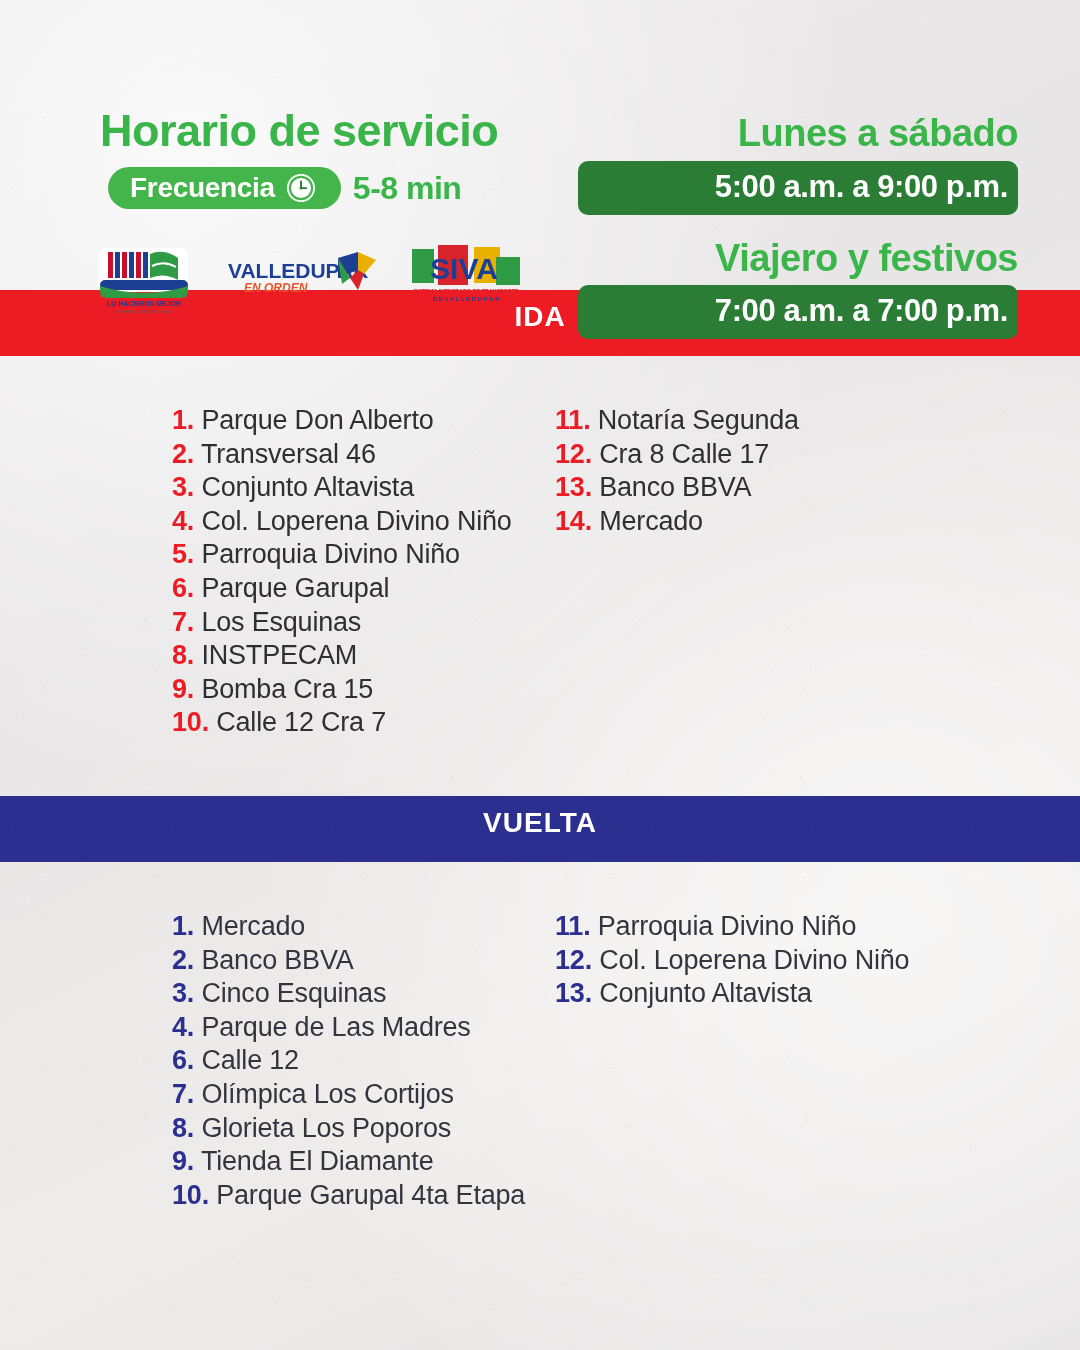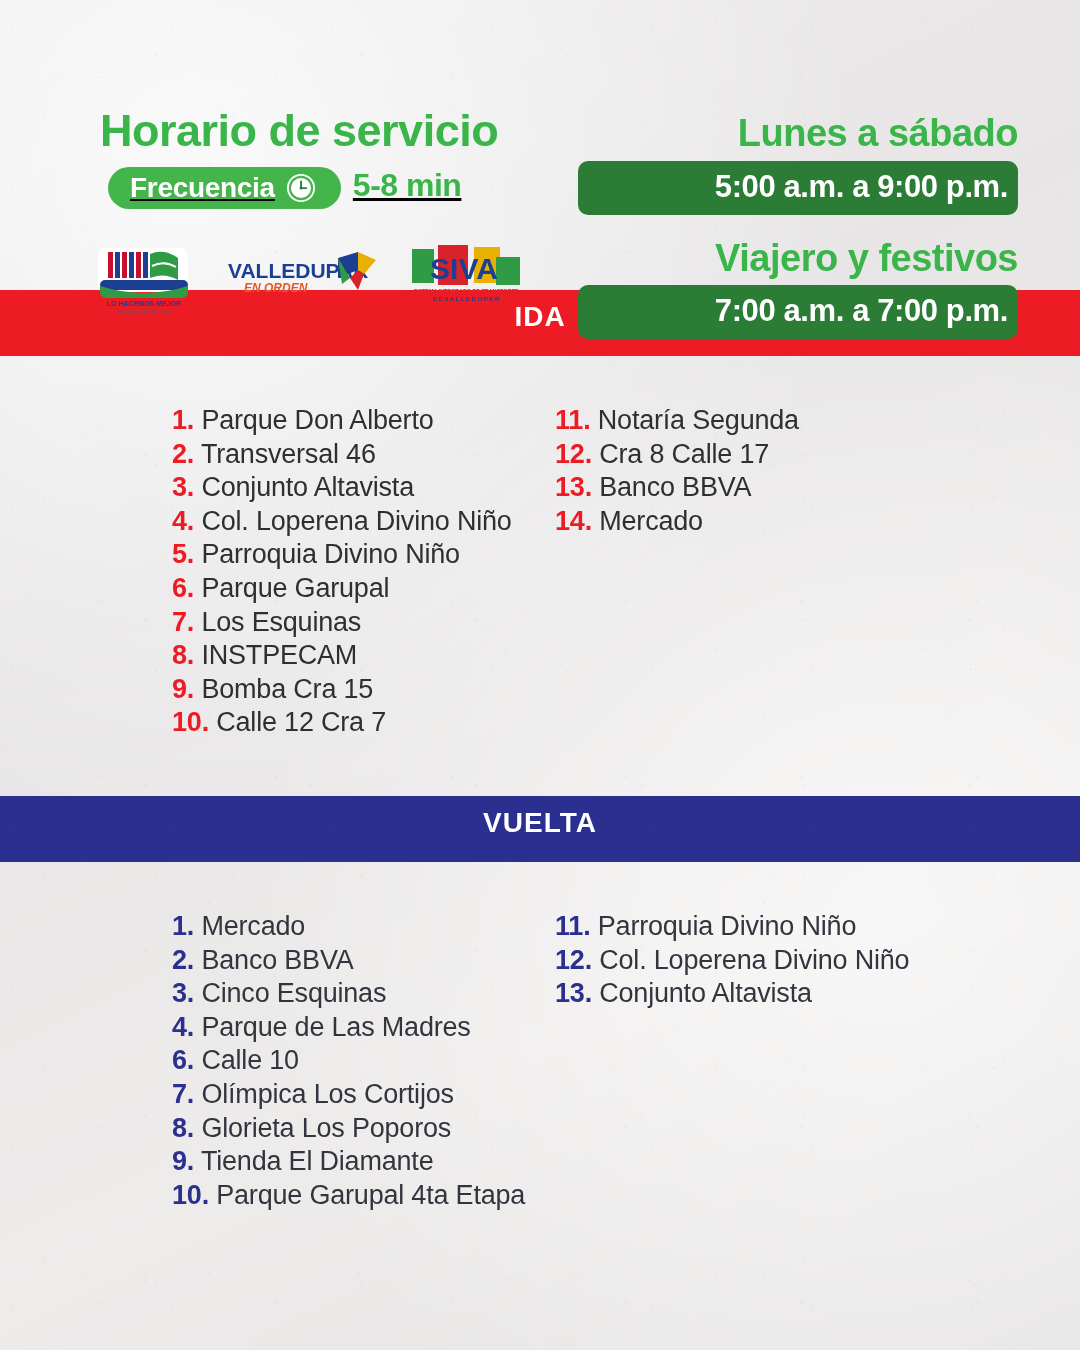--- a/index.html
+++ b/index.html
@@ -81,23 +81,22 @@
     font-size: 28px;
     font-weight: 700;
     letter-spacing: -0.3px;
   }
   .clock-icon {
     margin: 0 8px 0 10px;
     display: inline-flex;
   }
   .freq-row {
     display: flex;
-    align-items: flex-start;
+    align-items: center;
     margin-left: 14px;
-    text-decoration: underline;
   }
   .freq-value {
     color: #3ab549;
     font-size: 32px;
     font-weight: 700;
     margin-left: 12px;
     letter-spacing: -0.5px;
   }
 
   .logos {
@@ -294,21 +293,21 @@
   </div>
 
   <div class="band band-vuelta">VUELTA</div>
   <div class="section-vuelta vuelta">
     <div class="stops">
       <div class="col left">
         <div class="stop"><span class="num">1.</span> <span>Mercado</span></div>
         <div class="stop"><span class="num">2.</span> <span>Banco BBVA</span></div>
         <div class="stop"><span class="num">3.</span> <span>Cinco Esquinas</span></div>
         <div class="stop"><span class="num">4.</span> <span>Parque de Las Madres</span></div>
-        <div class="stop"><span class="num">6.</span> <span>Calle 10</span></div>
+        <div class="stop"><span class="num">6.</span> <span>Calle 12</span></div>
         <div class="stop"><span class="num">7.</span> <span>Olímpica Los Cortijos</span></div>
         <div class="stop"><span class="num">8.</span> <span>Glorieta Los Poporos</span></div>
         <div class="stop"><span class="num">9.</span> <span>Tienda El Diamante</span></div>
         <div class="stop"><span class="num">10.</span> <span>Parque Garupal 4ta Etapa</span></div>
       </div>
       <div class="col right">
         <div class="stop"><span class="num">11.</span> <span>Parroquia Divino Niño</span></div>
         <div class="stop"><span class="num">12.</span> <span>Col. Loperena Divino Niño</span></div>
         <div class="stop"><span class="num">13.</span> <span>Conjunto Altavista</span></div>
       </div>

